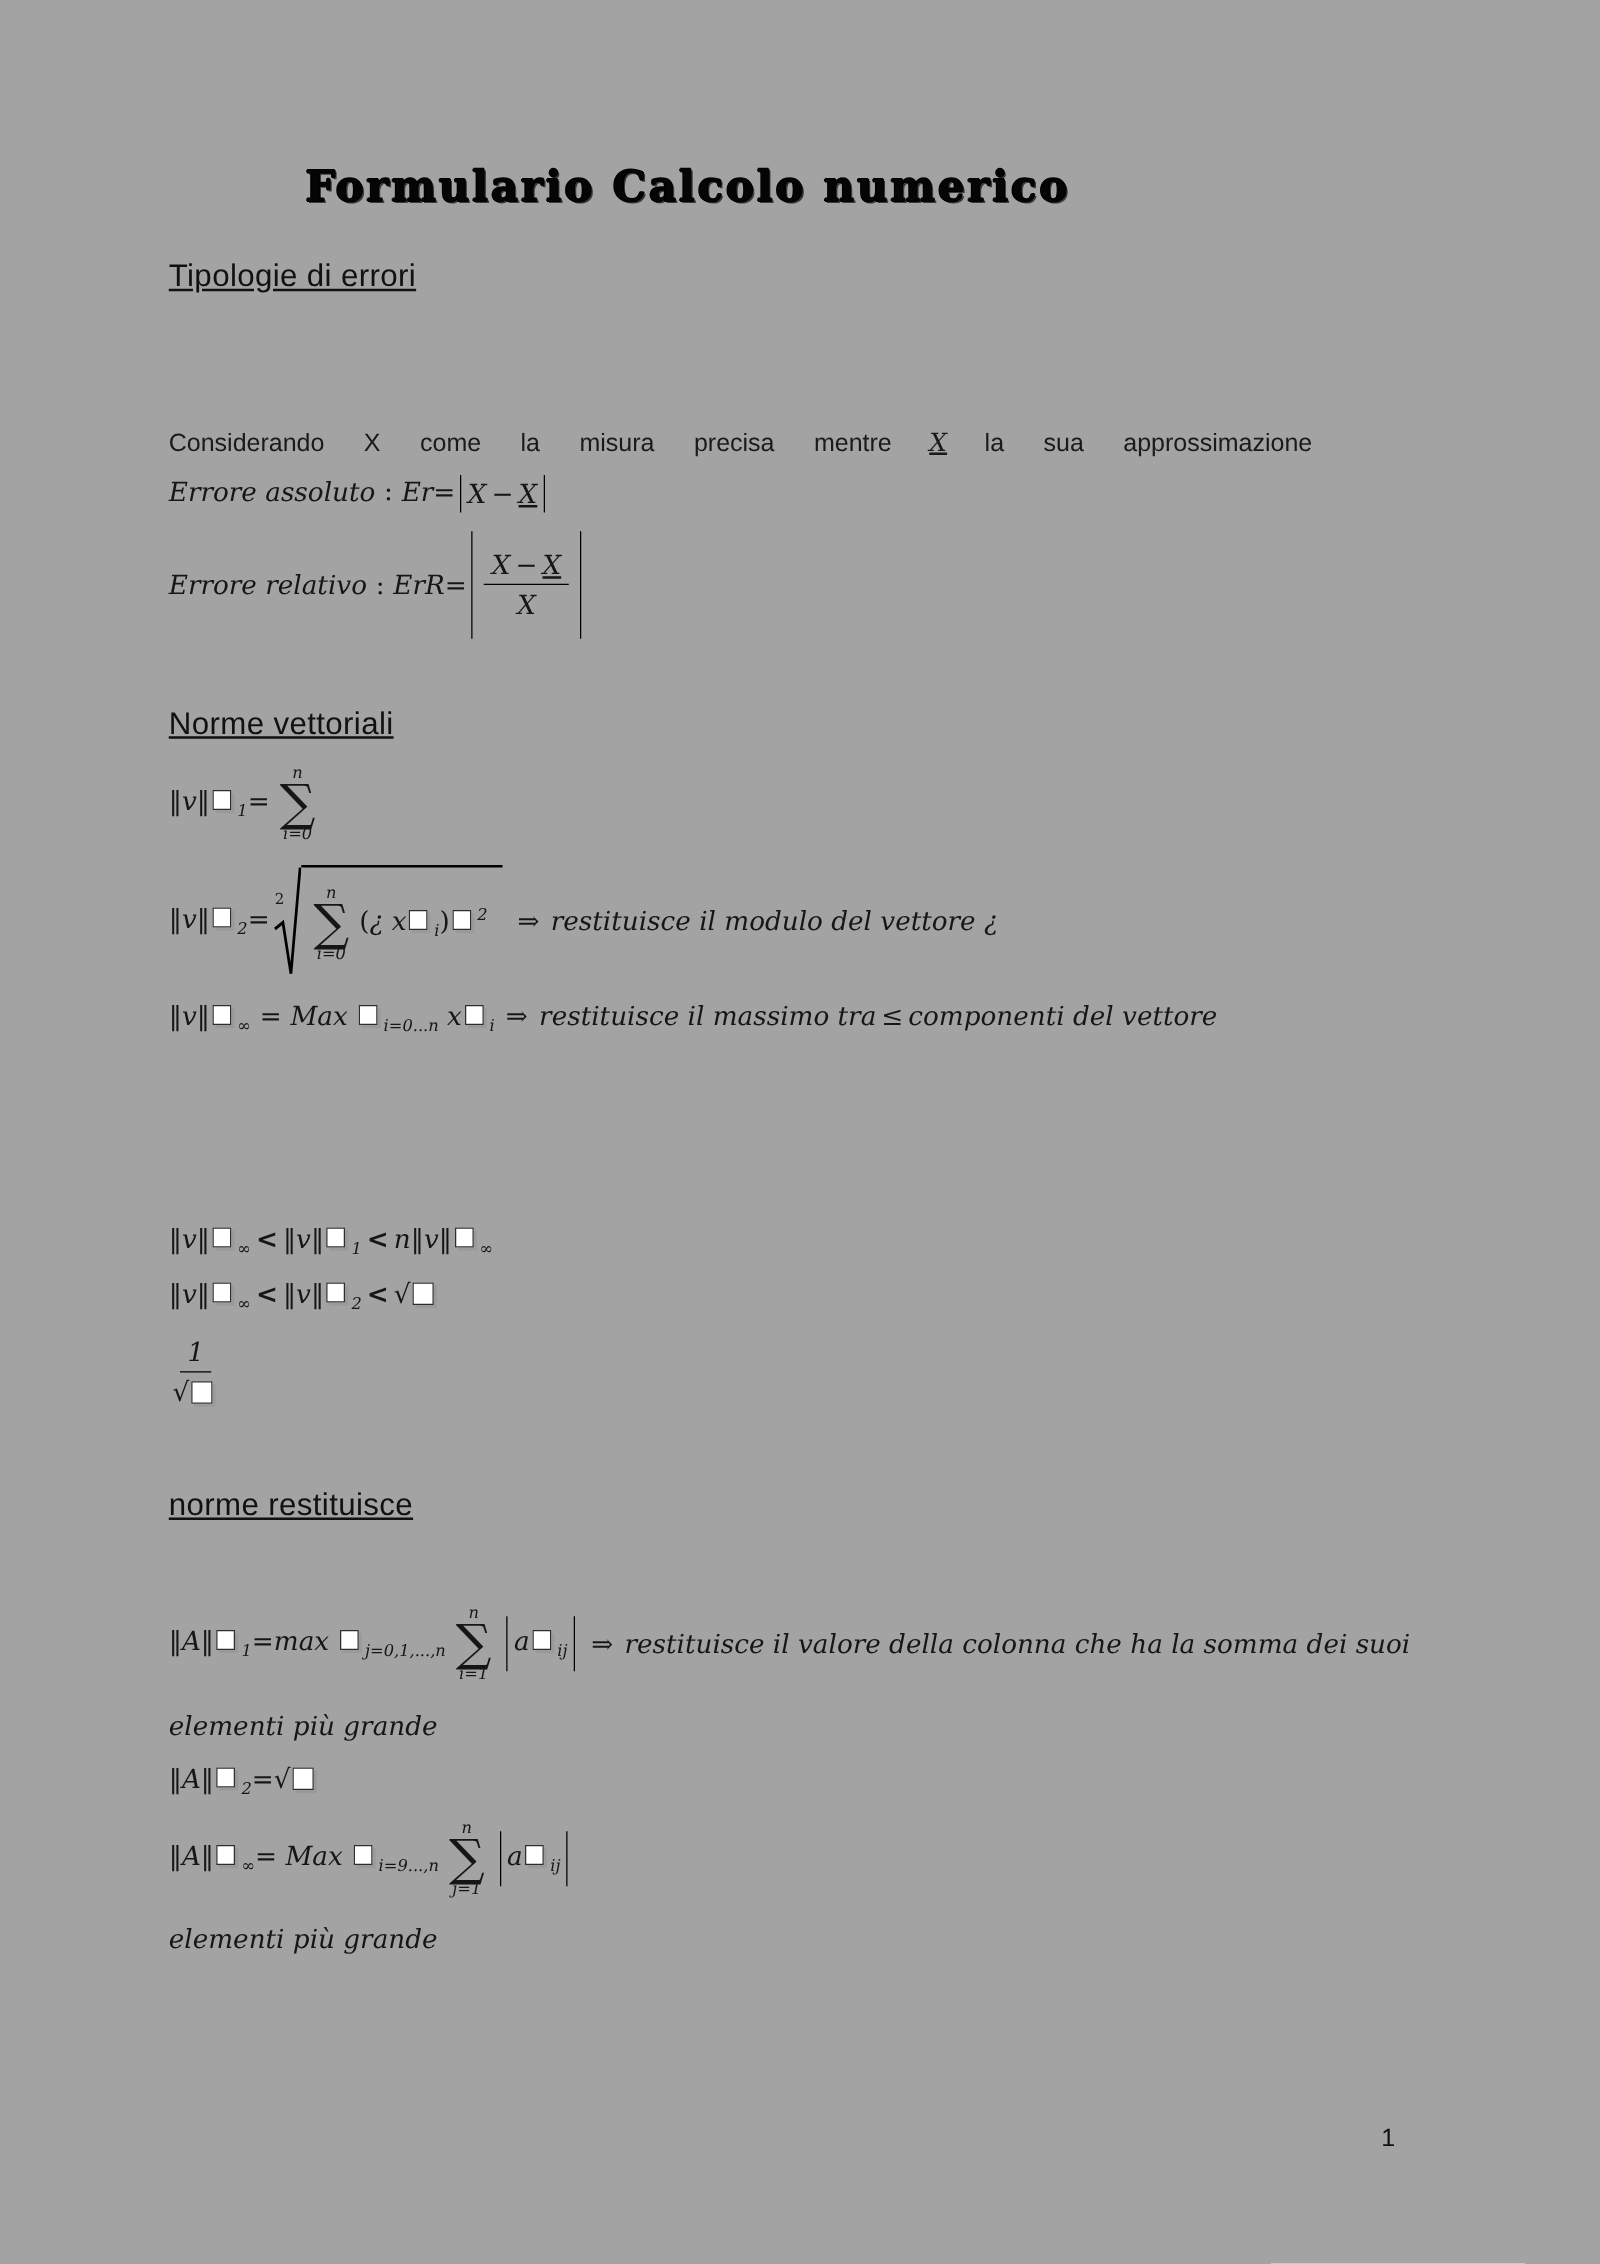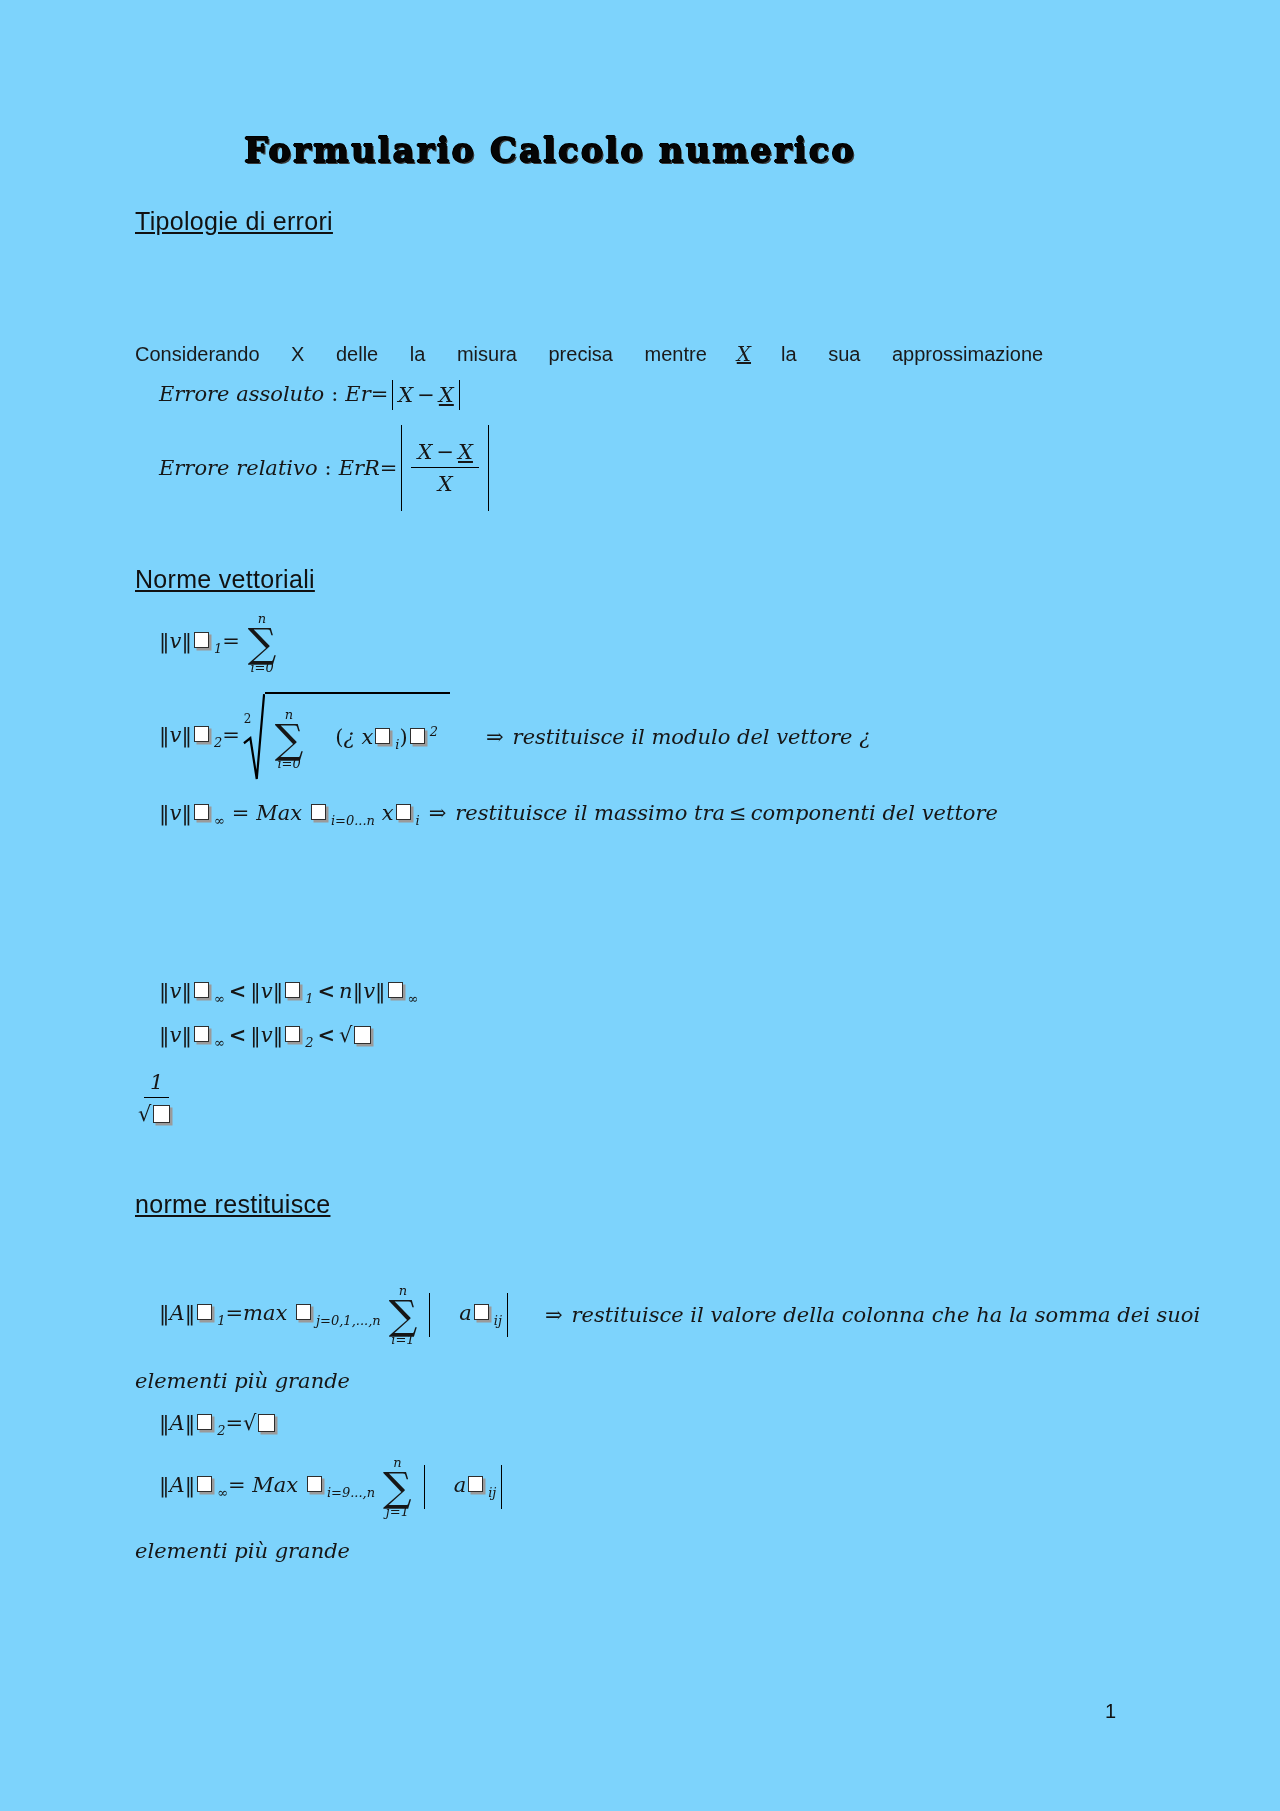--- a/index.html
+++ b/index.html
@@ -1,26 +1,26 @@
 <!DOCTYPE html>
 <html><head>
 <meta charset="utf-8">
 <style>
   html,body{margin:0;padding:0;background:#ffffff;}
-  .page{position:relative;width:1280px;height:1811px;background:#7dd3fc;color:#000;overflow:hidden;}
+  .page{position:relative;width:1280px;height:1811px;background:#a3a3a3;color:#000;overflow:hidden;}
   .abs{position:absolute;}
   .title{text-align:center;font-family:"DejaVu Serif",serif;font-weight:bold;font-size:34px;letter-spacing:2px;color:#050505;
          text-shadow:0.7px 0 #000,-0.7px 0 #000,0 0.7px #000,0 -0.7px #000,1.6px 1.6px 0 #3a3a3a;}
   .h{font-family:"Liberation Sans",sans-serif;font-weight:normal;font-size:25px;text-decoration:underline;letter-spacing:.3px;color:#111;}
   .para{font-family:"Liberation Sans",sans-serif;font-size:20px;color:#1a1a1a;word-spacing:26px;white-space:nowrap;}
   .si{font-family:"DejaVu Serif",serif;font-style:italic;}
   .ul{text-decoration:underline;}
   .xgap{margin:0 30px;}
   .fx{font-family:"DejaVu Serif","DejaVu Sans",serif;font-style:italic;font-size:21px;color:#161616;display:flex;align-items:center;white-space:nowrap;line-height:1.25;}
-  .run{display:inline;margin-left:24px;}
+  .run{display:inline;}
   .up{font-style:normal;}
   .mg{margin:0 4px;}
   .mg2{margin:0 9px;}
   .csp{margin:0 7px;}
   .lt{font-style:normal;font-weight:bold;margin:0 4px;}
   .sb{font-size:13px;letter-spacing:0;}
   .sp2{font-size:13px;}
   .ph{display:inline-block;width:13px;height:14px;background:#fff;border:1.4px solid #2e2e2e;box-shadow:2.5px 2.5px 0 0 #9a9a9a;margin:0 5px 2px 2px;vertical-align:-2px;}
   .phb{width:15px;height:16px;vertical-align:-4px;}
   .sum{display:inline-flex;flex-direction:column;align-items:center;margin:0 8px;line-height:1;font-style:italic;}
@@ -42,21 +42,21 @@
 </style>
 </head>
 <body>
 
 <div class="page">
 
   <div class="abs title" style="left:60px;top:130px;width:980px">Formulario Calcolo numerico</div>
 
   <div class="abs h" style="left:135px;top:207px">Tipologie di errori</div>
 
-  <div class="abs para" style="left:135px;top:342px"><span>Considerando X delle la misura precisa mentre</span><span class="si ul xgap">X</span><span>la sua approssimazione</span></div>
+  <div class="abs para" style="left:135px;top:342px"><span>Considerando X come la misura precisa mentre</span><span class="si ul xgap">X</span><span>la sua approssimazione</span></div>
 
   <div class="abs fx" style="left:135px;top:380px">
     <span class="run"><span>Errore assoluto</span><span class="csp up">:</span><span>Er</span><span class="up">=</span><span class="bars h30">
           <span>X</span>
           <span class="up mg">−</span>
           <span class="ul">X</span>
         </span></span>
   </div>
 
   <div class="abs fx" style="left:135px;top:425px">

